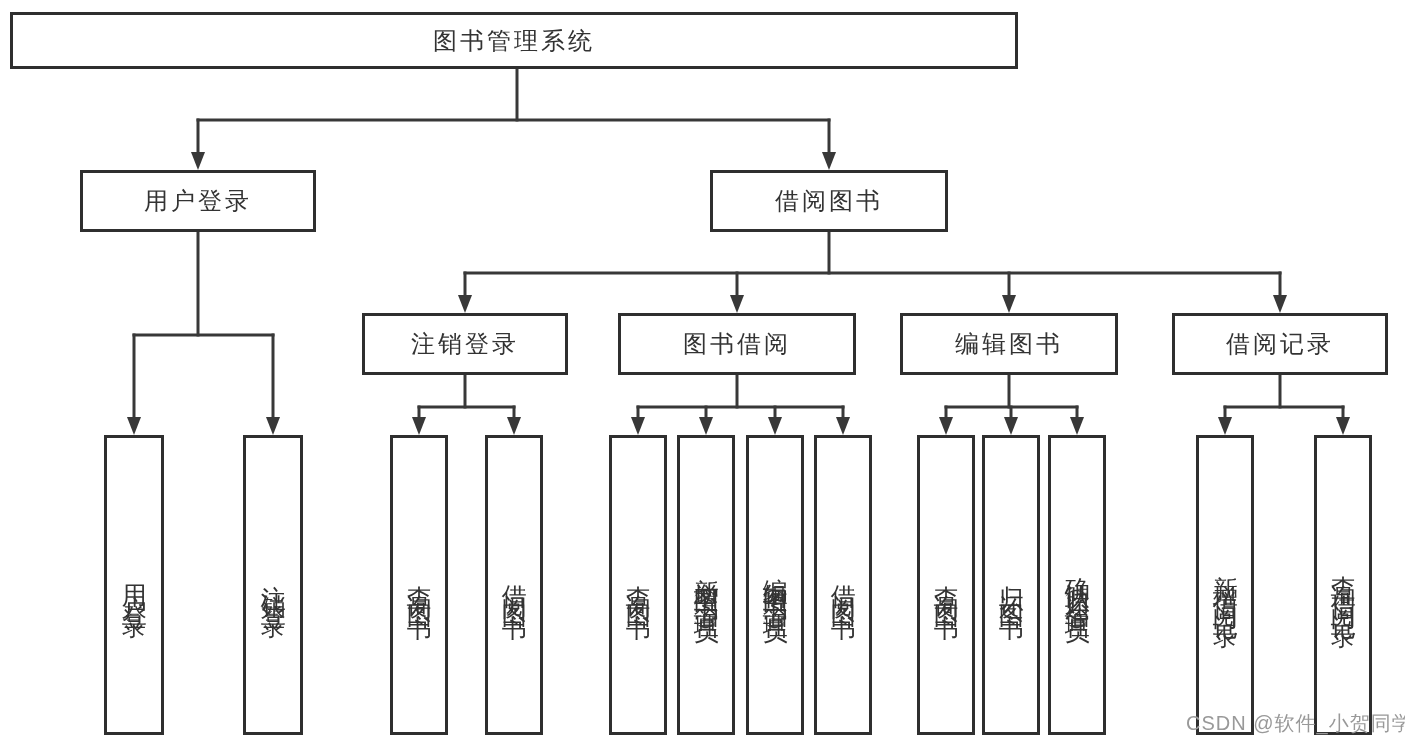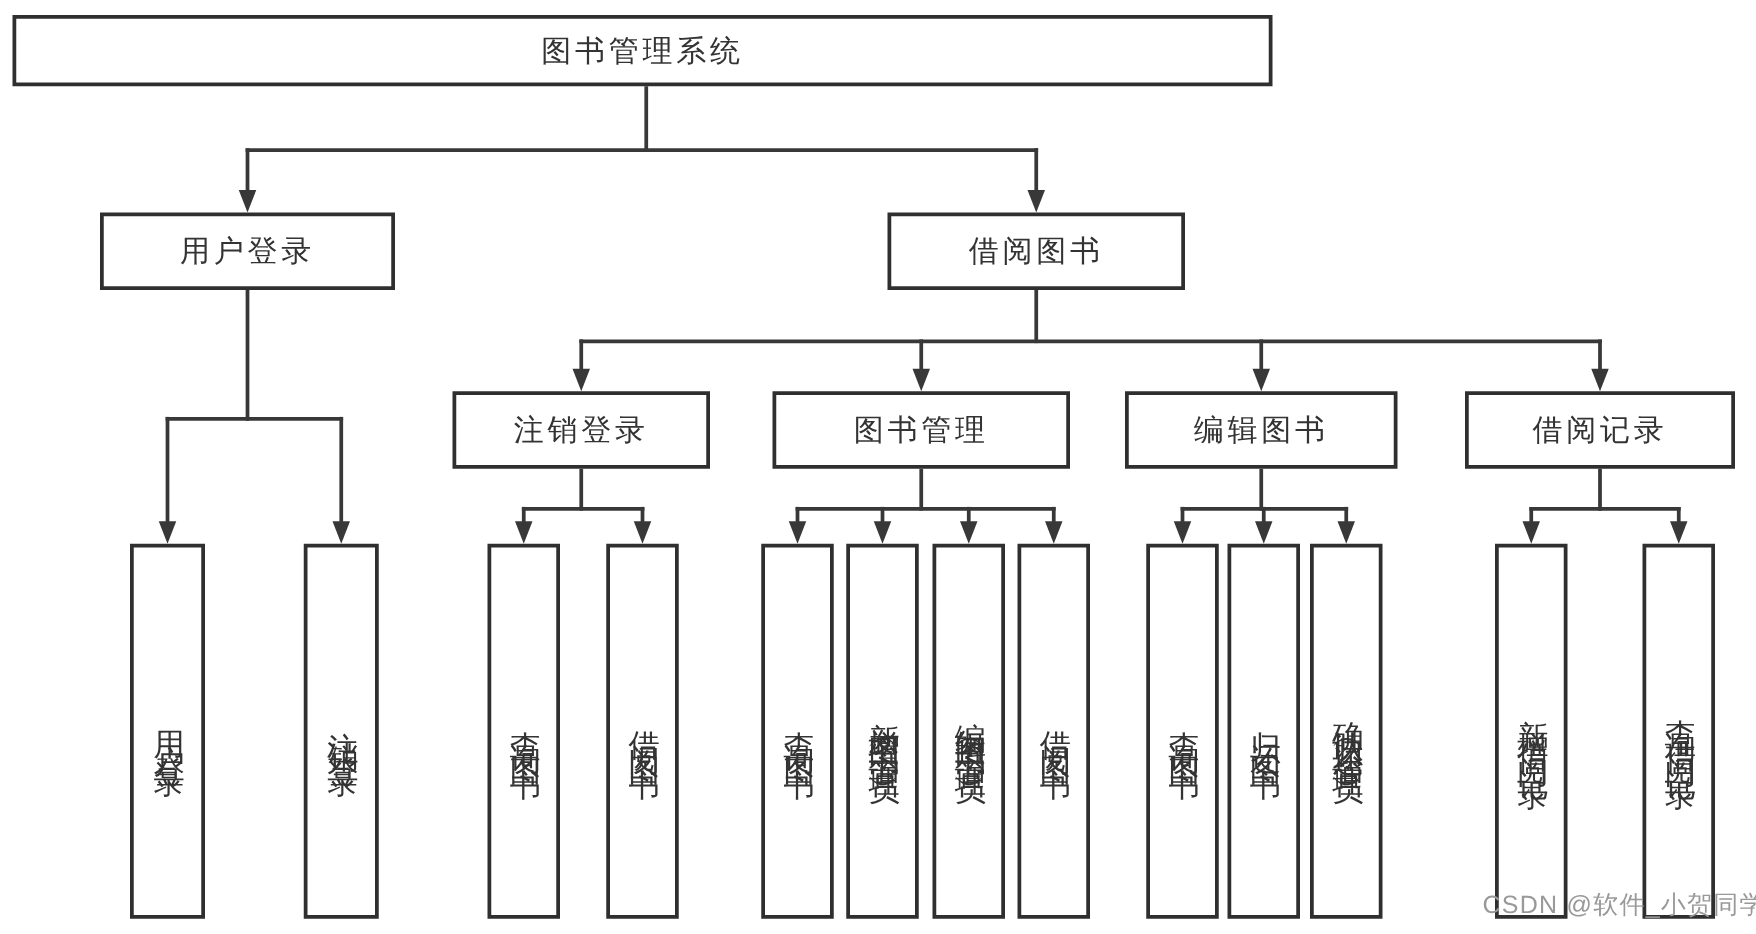--- a/index.html
+++ b/index.html
@@ -93,21 +93,21 @@
       <polygon points="1336,417 1350,417 1343,435"></polygon>
     </g>
   </svg>
 
   <div class="box hbox" style="left:10px;top:12px;width:1008px;height:57px;">图书管理系统</div>
 
   <div class="box hbox" style="left:80px;top:170px;width:236px;height:62px;">用户登录</div>
   <div class="box hbox" style="left:710px;top:170px;width:238px;height:62px;">借阅图书</div>
 
   <div class="box hbox" style="left:362px;top:313px;width:206px;height:62px;">注销登录</div>
-  <div class="box hbox" style="left:618px;top:313px;width:238px;height:62px;">图书管理</div>
+  <div class="box hbox" style="left:618px;top:313px;width:238px;height:62px;">图书借阅</div>
   <div class="box hbox" style="left:900px;top:313px;width:218px;height:62px;">编辑图书</div>
   <div class="box hbox" style="left:1172px;top:313px;width:216px;height:62px;">借阅记录</div>
 
   <div class="box vbox" style="left:104px;top:435px;width:60px;height:300px;">用户登录</div>
   <div class="box vbox" style="left:243px;top:435px;width:60px;height:300px;">注销登录</div>
 
   <div class="box vbox" style="left:390px;top:435px;width:58px;height:300px;">查询图书</div>
   <div class="box vbox" style="left:485px;top:435px;width:58px;height:300px;">借阅图书</div>
 
   <div class="box vbox" style="left:609px;top:435px;width:58px;height:300px;">查询图书</div>

